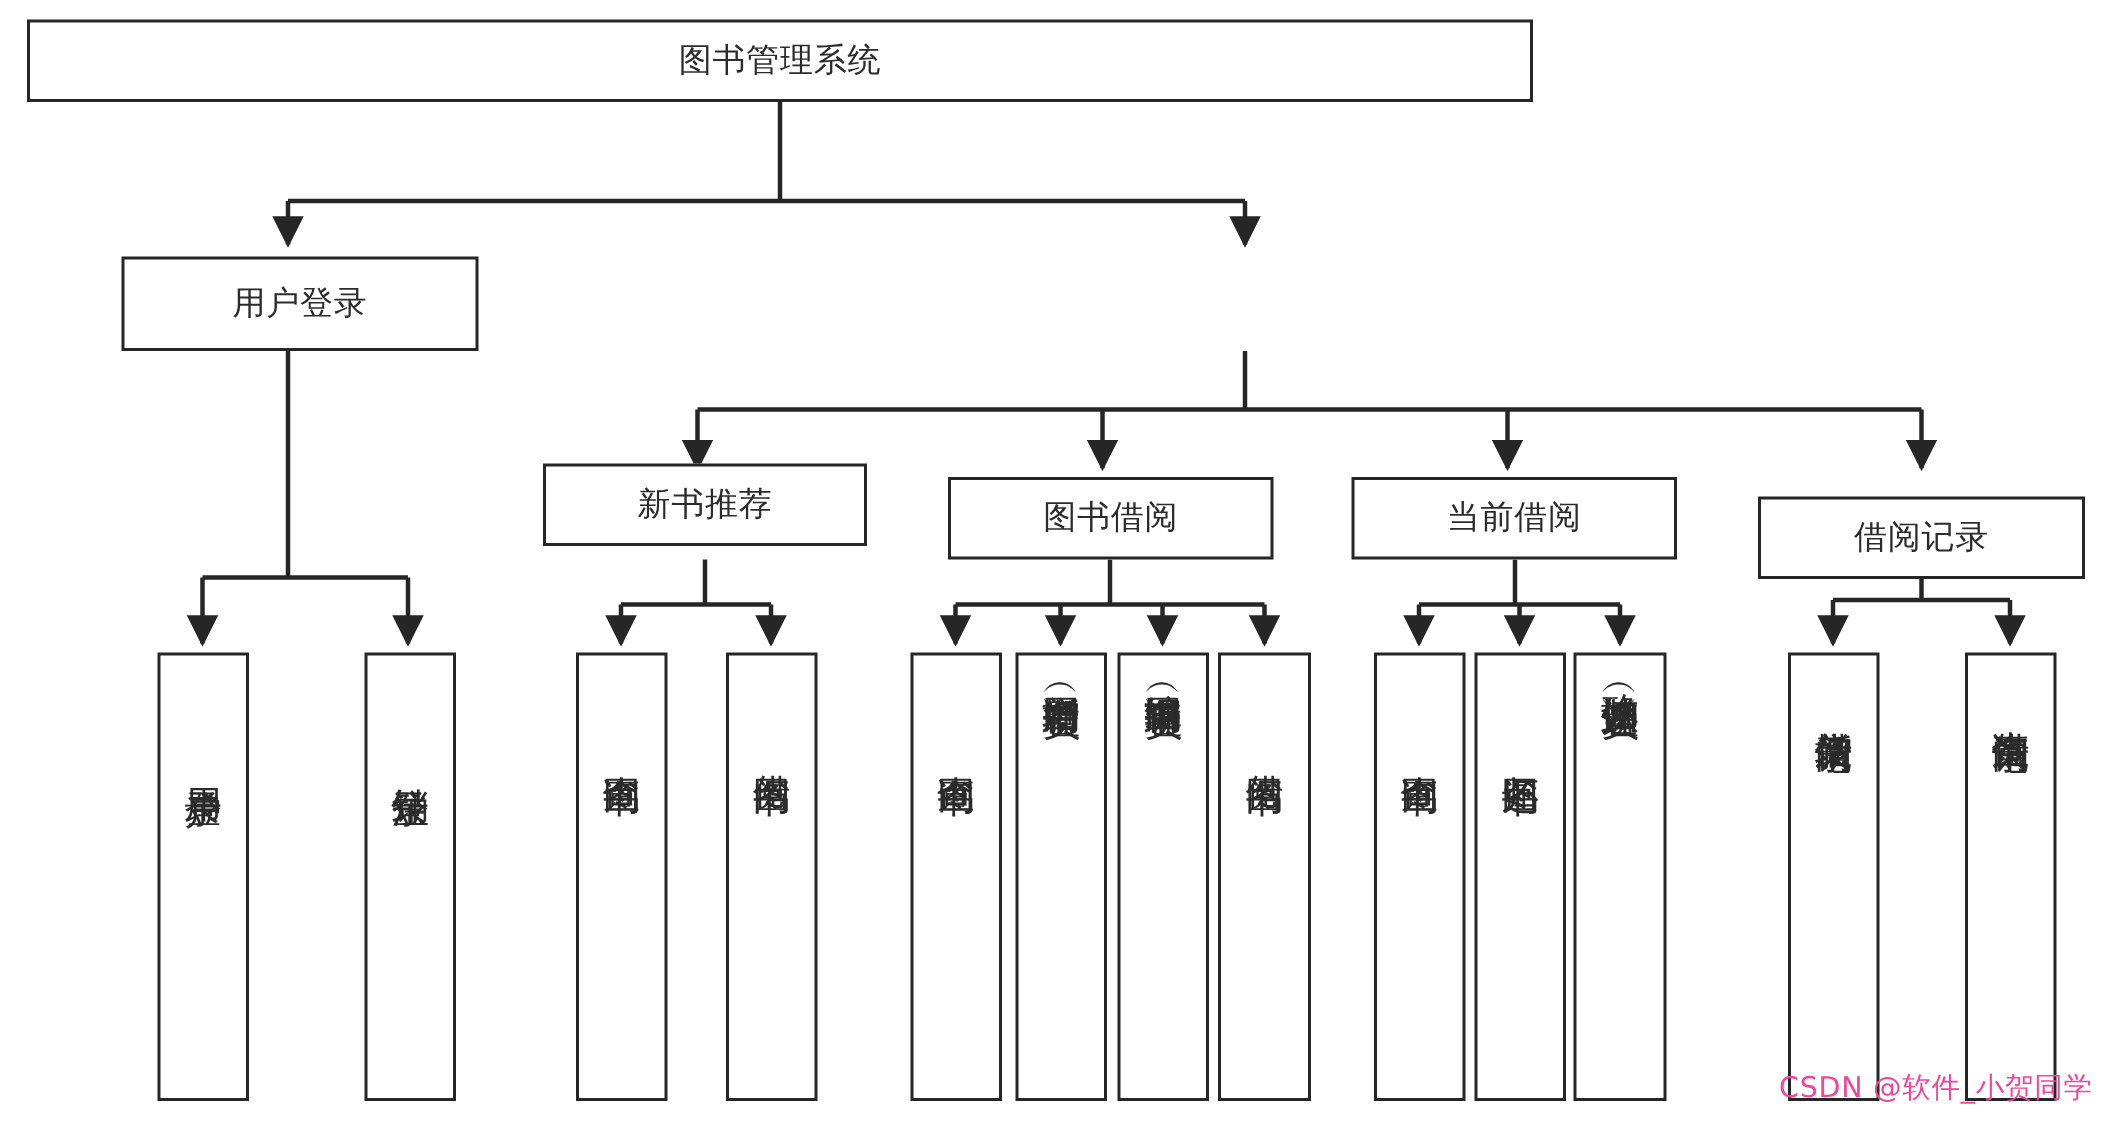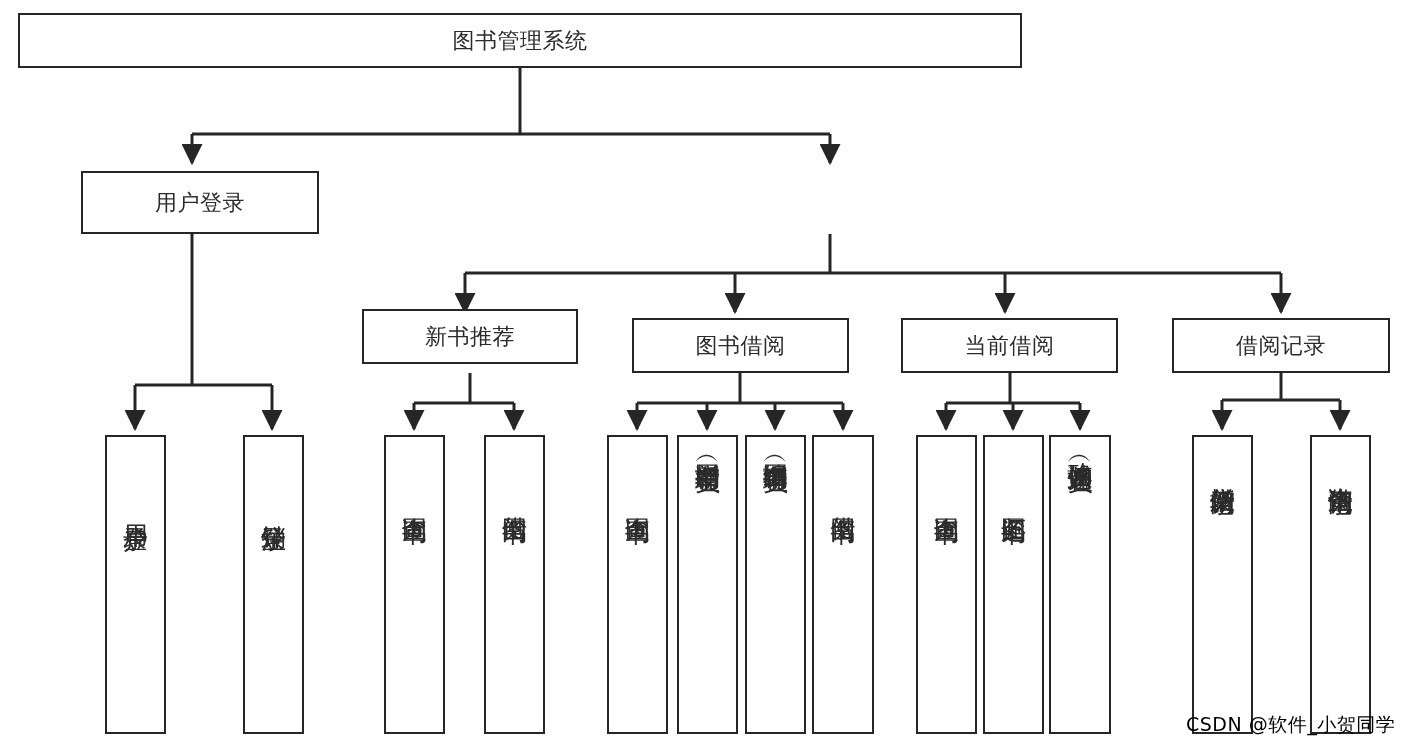--- a/index.html
+++ b/index.html
@@ -54,21 +54,21 @@
   .node.vert .label {
     writing-mode: vertical-rl;
     text-orientation: upright;
     font-size: 25px;
     line-height: 1.08;
     letter-spacing: 1px;
     white-space: nowrap;
   }
   .watermark {
     position: absolute;
-    color: #000000;
+    color: #ec4899;
     font-size: 19px;
     white-space: nowrap;
     left: 1186px;
     top: 712px;
     letter-spacing: 0.5px;
   }
 </style>
 </head>
 <body>
 
@@ -139,21 +139,21 @@
   </div>
 
   <div class="node horiz" style="left:632px; top:318px; width:217px; height:55px;">
     <span class="label">图书借阅</span>
   </div>
 
   <div class="node horiz" style="left:901px; top:318px; width:217px; height:55px;justify-content:center;">
     <span class="label">当前借阅</span>
   </div>
 
-  <div class="node horiz" style="left:1172px; top:318px; width:218px; height:55px;">
+  <div class="node horiz" style="left:1172px; top:331px; width:218px; height:55px;">
     <span class="label">借阅记录</span>
   </div>
 
   <div class="node vert" style="left:105px; top:435px; width:61px; height:299px; padding-top:68px;">
     <span class="label">用户登录</span>
   </div>
 
   <div class="node vert" style="left:243px; top:435px; width:61px; height:299px; padding-top:68px;">
     <span class="label">注销登录</span>
   </div>

